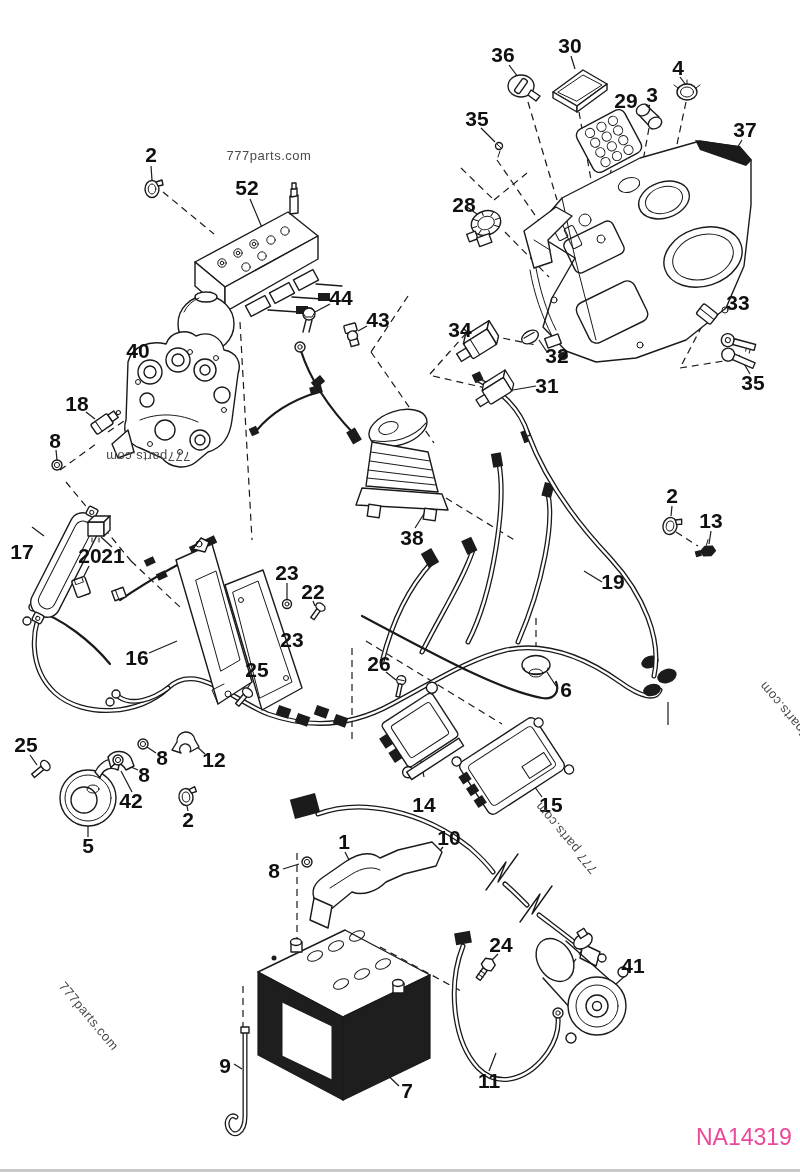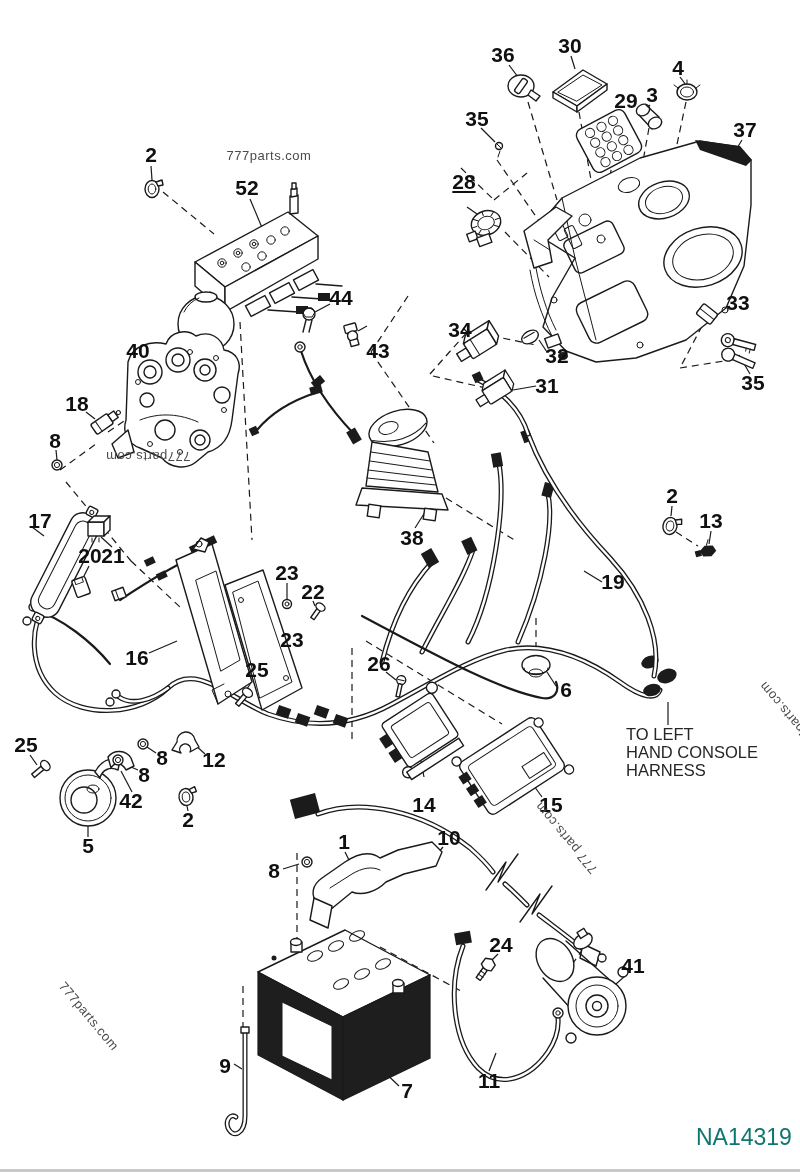--- a/index.html
+++ b/index.html
@@ -14,21 +14,21 @@
   .dash{fill:none;stroke:var(--line,#1a1a1a);stroke-width:1.2;stroke-dasharray:7 5;}
   .lead{fill:none;stroke:var(--line,#1a1a1a);stroke-width:1.2;}
   .cable{fill:none;stroke:var(--line,#1a1a1a);stroke-width:5;stroke-linecap:round;}
   .core{fill:none;stroke:#fff;stroke-width:2.4;stroke-linecap:round;}
   .wire{fill:none;stroke:var(--line,#1a1a1a);stroke-width:2.2;stroke-linecap:round;}
   .callout{position:absolute;transform:translate(-50%,-50%);font-weight:bold;font-size:21px;
            color:#101010;white-space:nowrap;}
   .watermark{position:absolute;font-size:13px;color:#4a4a4a;letter-spacing:.5px;white-space:nowrap;}
   .note{position:absolute;left:626px;top:726px;font-size:16.5px;line-height:1.08;color:#262626;
         white-space:pre-line;}
-  .figure-code{position:absolute;left:696px;top:1124px;font-size:23px;color:#0f766e;}
+  .figure-code{position:absolute;left:696px;top:1124px;font-size:23px;color:#ec4899;}
   .bottom-edge{position:absolute;left:0;bottom:0;width:800px;height:3px;background:#c9c9c9;}
 </style>
 </head>
 <body>
 
 <div class="page">
 
 <svg width="800" height="1172" viewBox="0 0 800 1172">
 
   <g>
@@ -627,32 +627,32 @@
 <div>
       <div class="callout" style="left: 151px; top: 155px;">2</div>
       <div class="callout" style="left: 247px; top: 188px;">52</div>
       <div class="callout" style="left: 503px; top: 55px;">36</div>
       <div class="callout" style="left: 570px; top: 46px;">30</div>
       <div class="callout" style="left: 626px; top: 101px;">29</div>
       <div class="callout" style="left: 652px; top: 95px;">3</div>
       <div class="callout" style="left: 678px; top: 68px;">4</div>
       <div class="callout" style="left: 745px; top: 130px;">37</div>
       <div class="callout" style="left: 477px; top: 119px;">35</div>
-      <div class="callout" style="left: 464px; top: 182px; text-decoration: underline;">28</div>
+      <div class="callout" style="left: 464px; top: 205px;">28</div>
       <div class="callout" style="left: 341px; top: 298px;">44</div>
-      <div class="callout" style="left: 378px; top: 320px; margin-top: 31px;">43</div>
+      <div class="callout" style="left: 378px; top: 320px;">43</div>
       <div class="callout" style="left: 460px; top: 318px; margin-top: 12px;">34</div>
       <div class="callout" style="left: 557px; top: 356px;">32</div>
       <div class="callout" style="left: 547px; top: 386px;">31</div>
       <div class="callout" style="left: 738px; top: 303px;">33</div>
       <div class="callout" style="left: 753px; top: 383px;">35</div>
       <div class="callout" style="left: 138px; top: 351px;">40</div>
       <div class="callout" style="left: 77px; top: 404px;">18</div>
       <div class="callout" style="left: 55px; top: 441px;">8</div>
-      <div class="callout" style="left: 22px; top: 521px; margin-left: 18px;">17</div>
+      <div class="callout" style="left: 22px; top: 552px;">17</div>
       <div class="callout" style="left: 90px; top: 556px;">20</div>
       <div class="callout" style="left: 113px; top: 556px;">21</div>
       <div class="callout" style="left: 137px; top: 658px;">16</div>
       <div class="callout" style="left: 287px; top: 573px;">23</div>
       <div class="callout" style="left: 313px; top: 592px; text-align: center;">22</div>
       <div class="callout" style="left: 292px; top: 640px;">23</div>
       <div class="callout" style="left: 257px; top: 670px;">25</div>
       <div class="callout" style="left: 379px; top: 664px;">26</div>
       <div class="callout" style="left: 412px; top: 538px;">38</div>
       <div class="callout" style="left: 672px; top: 496px;">2</div>
@@ -678,19 +678,16 @@
       <div class="callout" style="left: 551px; top: 805px;">15</div>
     </div>
 <div>
       <div class="watermark" style="left: 269px; top: 155px; transform: translate(-50%, -50%) rotate(0deg);">777parts.com</div>
       <div class="watermark" style="left: 148px; top: 456px; transform: translate(-50%, -50%) rotate(180deg);">777parts.com</div>
       <div class="watermark" style="left: 789px; top: 716px; transform: translate(-50%, -50%) rotate(230deg);">777parts.com</div>
       <div class="watermark" style="left: 566px; top: 838px; transform: translate(-50%, -50%) rotate(230deg);">777 parts.com</div>
       <div class="watermark" style="left: 89px; top: 1016px; transform: translate(-50%, -50%) rotate(50deg);">777parts.com</div>
     </div>
 
-<div class="note">TO LEFT
-HAND CONSOLE
-HARNESS</div>
 <div class="figure-code">NA14319</div>
 <div class="bottom-edge"></div>
 
 </div>
 
 </body></html>

